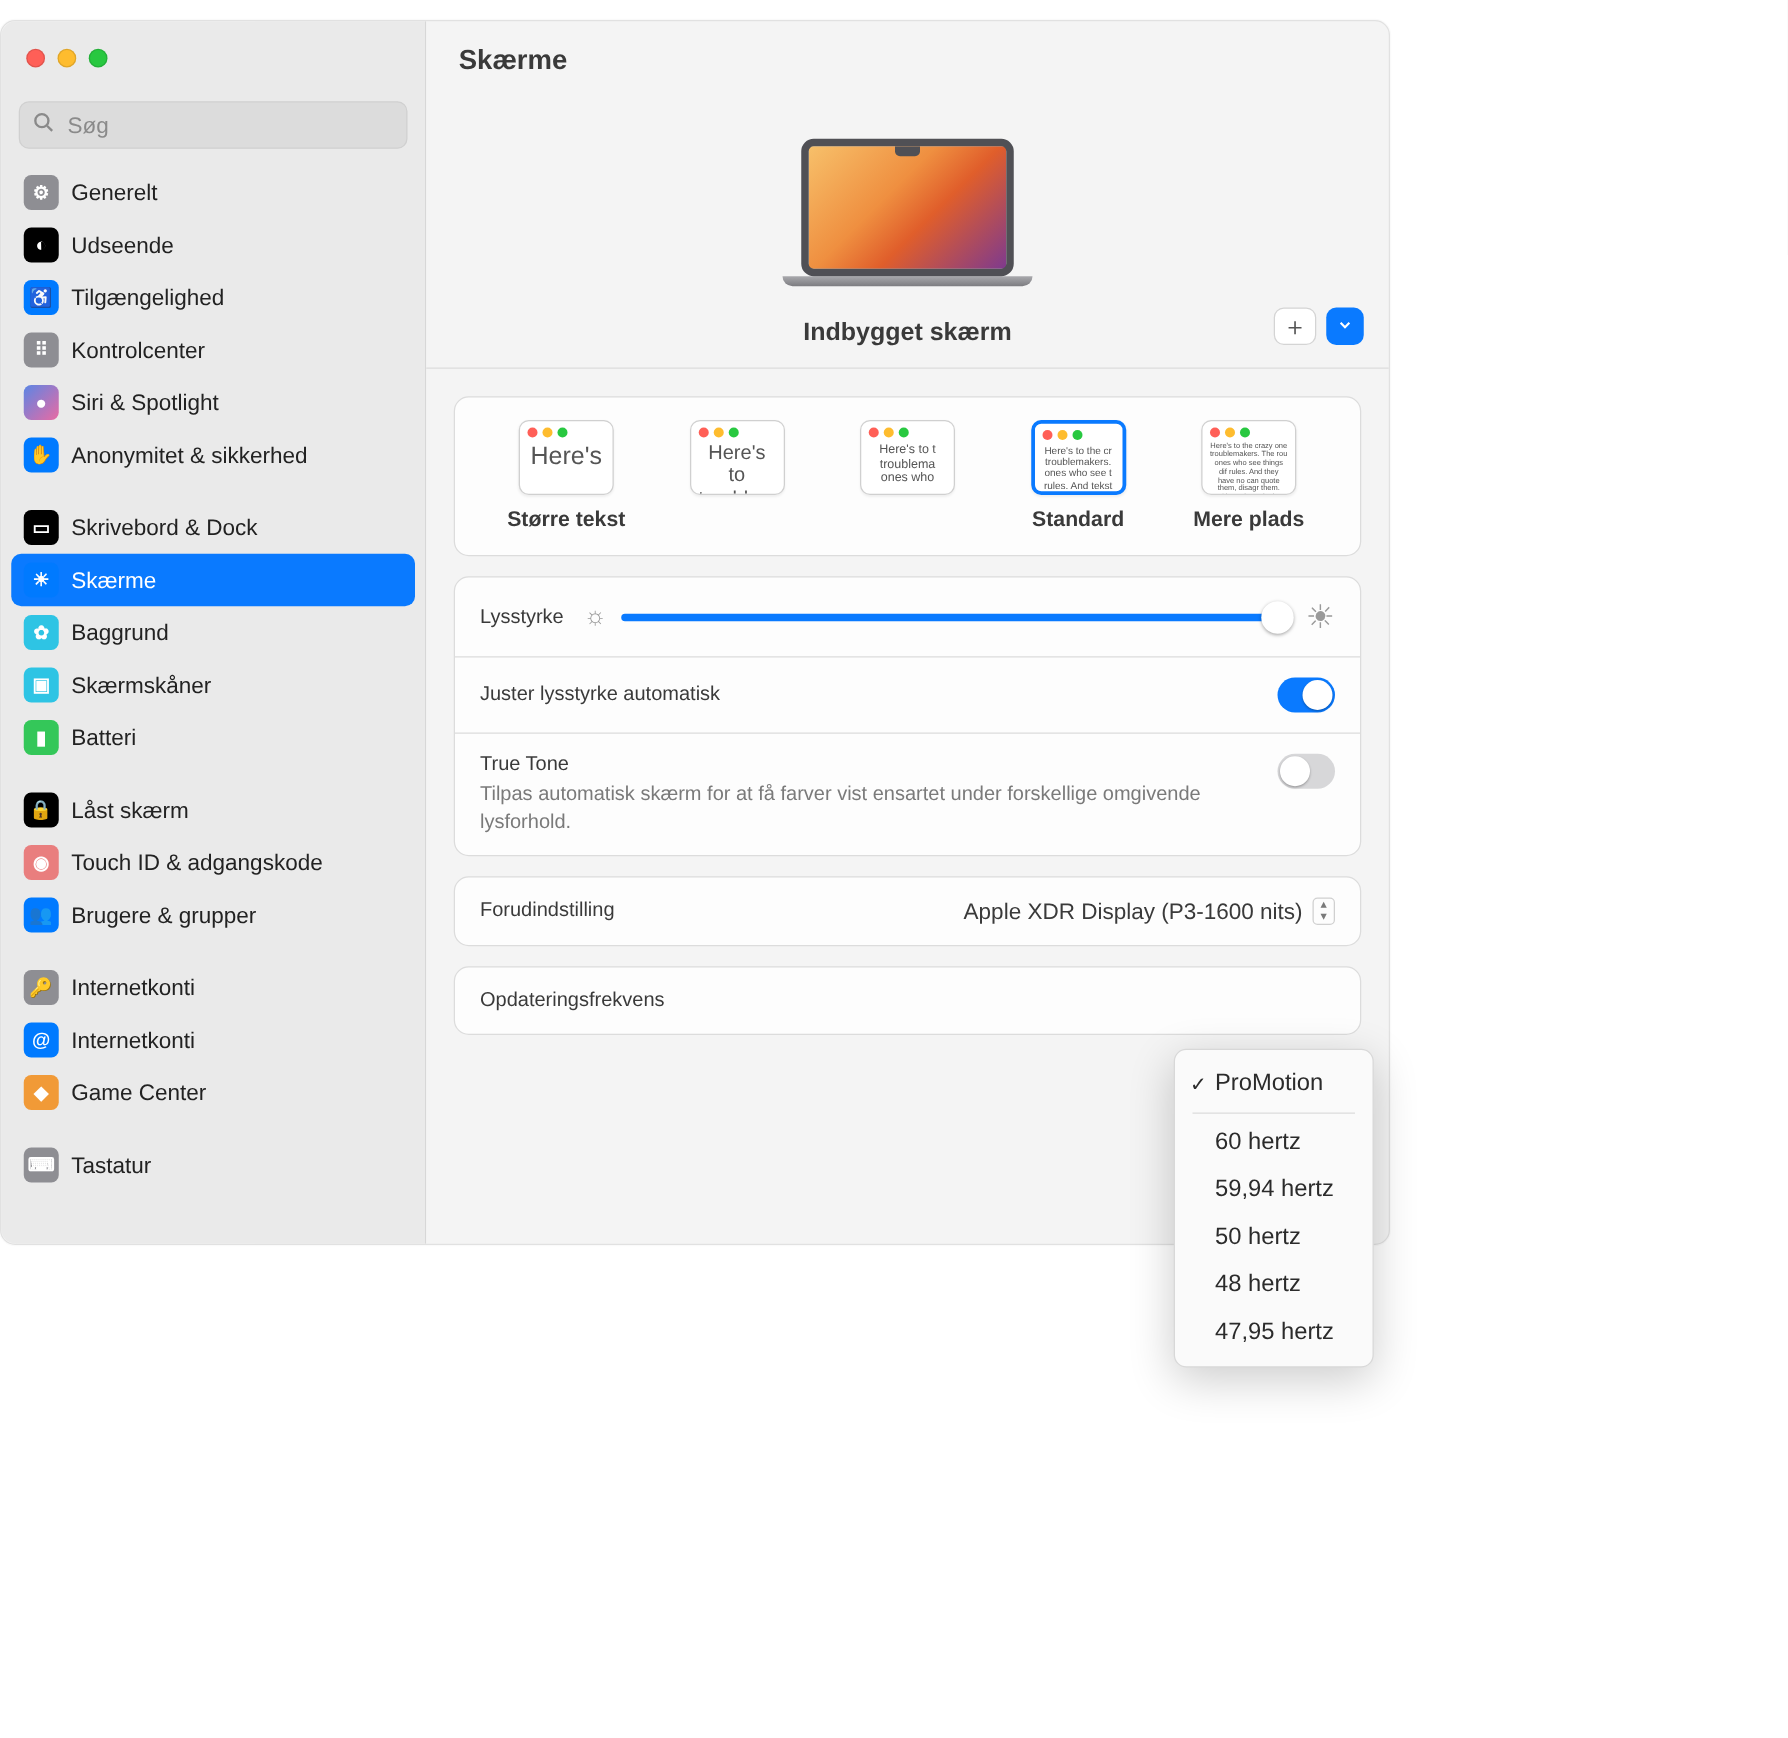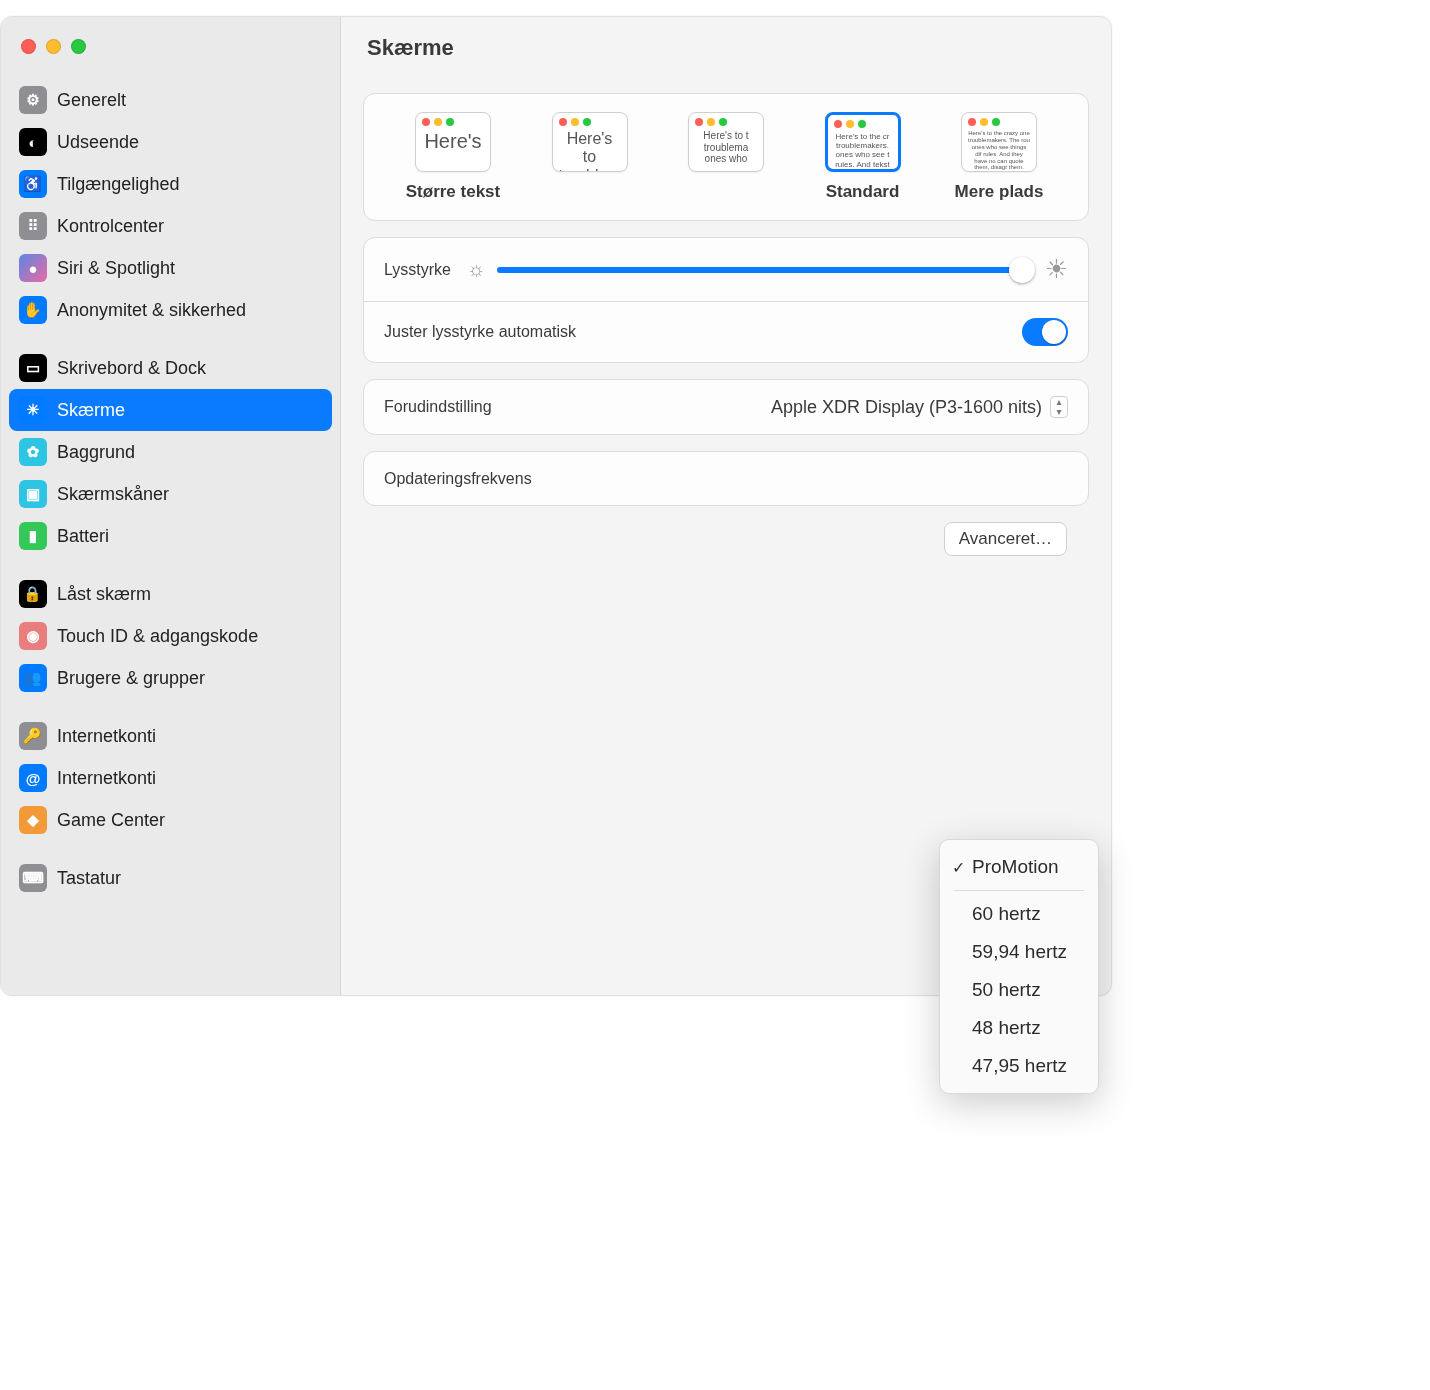--- a/index.html
+++ b/index.html
@@ -330,20 +330,31 @@
 <div class="window">
 
   <aside class="sidebar">
     <div class="titlebar">
       <div class="traffic-lights">
         <span class="dot red"></span>
         <span class="dot yellow"></span>
         <span class="dot green"></span>
       </div>
     </div>
+    <div class="search-wrap">
+      <div class="search">
+        <span>
+          <svg width="18" height="18" viewBox="0 0 24 24" fill="none" stroke="#8a8a8a" stroke-width="2.5">
+                <circle cx="10" cy="10" r="7"></circle>
+                <line x1="15.5" y1="15.5" x2="21" y2="21"></line>
+              </svg>
+        </span>
+        <input placeholder="Søg" style="">
+      </div>
+    </div>
 
     <nav class="nav" id="nav">
           <div class="nav-group">
             <div class="nav-item">
               <span class="nav-icon ic-gray">⚙</span>
               <span>Generelt</span>
             </div>
             <div class="nav-item">
               <span class="nav-icon ic-black">◐</span>
               <span>Udseende</span>
@@ -420,20 +431,41 @@
               <span class="nav-icon ic-gray">⌨</span>
               <span>Tastatur</span>
             </div>
           </div>
         </nav>
   </aside>
 
   <section class="main">
     <div class="main-title">Skærme</div>
 
+    <div class="display-hero">
+      <div class="laptop">
+        <div class="screen">
+              <div class="notch"></div>
+            </div>
+        <div class="base"></div>
+      </div>
+      <div class="display-hero-label">Indbygget skærm</div>
+      <div class="hero-actions">
+        <button class="pill-btn">
+          <span>＋</span>
+        </button>
+        <button class="chev-btn">
+          <span>
+            <svg width="14" height="14" viewBox="0 0 24 24" fill="none" stroke="#fff" stroke-width="3">
+                  <polyline points="6 9 12 15 18 9"></polyline>
+                </svg>
+          </span>
+        </button>
+      </div>
+    </div>
 
     <div class="panels">
 
       <div class="panel">
         <div class="resolution-row" id="res-row">
               <div class="res-opt">
                 <div class="res-thumb">
                   <div class="dots">
                     <span class="r"></span>
                     <span class="y"></span>
@@ -498,20 +530,27 @@
             <div class="slider-track">
                   <div class="slider-thumb"></div>
                 </div>
             <span class="sun" style="font-size:26px">☀</span>
           </div>
         </div>
         <div class="setting-row">
           <div class="setting-label setting-grow">Juster lysstyrke automatisk</div>
           <div class="toggle on"></div>
         </div>
+        <div class="setting-row" style="align-items:flex-start">
+          <div class="setting-grow">
+            <div class="setting-label">True Tone</div>
+            <div class="setting-sub">Tilpas automatisk skærm for at få farver vist ensartet under forskellige omgivende lysforhold.</div>
+          </div>
+          <div class="toggle off"></div>
+        </div>
       </div>
 
       <div class="panel">
         <div class="setting-row">
           <div class="setting-label setting-grow">Forudindstilling</div>
           <div class="select-right">
             <span>Apple XDR Display (P3-1600 nits)</span>
             <span class="stepper">
               <div>▴</div>
                   <div>▾</div>

